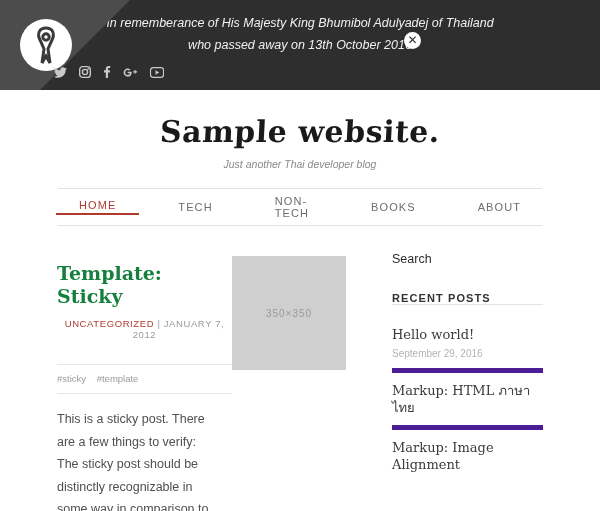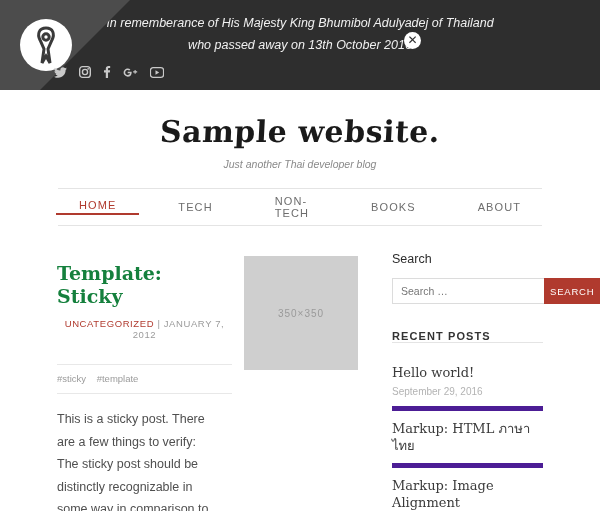--- a/index.html
+++ b/index.html
@@ -178,21 +178,21 @@
   .post-body {
     margin-top: 14px;
     font-size: 12.5px;
     line-height: 22.5px;
     color: #4f4f4f;
     width: 162px;
   }
   .thumb {
     width: 114px;
     height: 114px;
-    margin-left: 12px;
+    margin-left: 0;
     margin-top: 4px;
     background: #cfcfcf;
     color: #9a9a9a;
     font-size: 10px;
     display: flex;
     align-items: center;
     justify-content: center;
     letter-spacing: 1px;
   }
 
@@ -341,24 +341,20 @@
         </div>
         <p class="post-body">This is a sticky post. There are a few things to verify: The sticky post should be distinctly recognizable in some way in comparison to normal posts. You can style the .sticky class if you are using the post_class() function to generate your post classes,</p>
       </div>
       <div class="thumb">350×350</div>
     </div>
   </div>
 
   <div class="sidebar">
     <div>
       <h3 class="widget-title">Search</h3>
-      <div class="search-row">
-        <input class="search-input" type="text" placeholder="Search …" style="">
-        <button class="search-btn">SEARCH</button>
-      </div>
     </div>
 
     <div class="recent-block">
       <h3 class="widget-title caps">Recent Posts</h3>
 
       <div class="recent-item">
         <span class="recent-link">Hello world!</span>
         <span class="recent-date">September 29, 2016</span>
       </div>
       <div class="recent-item">

